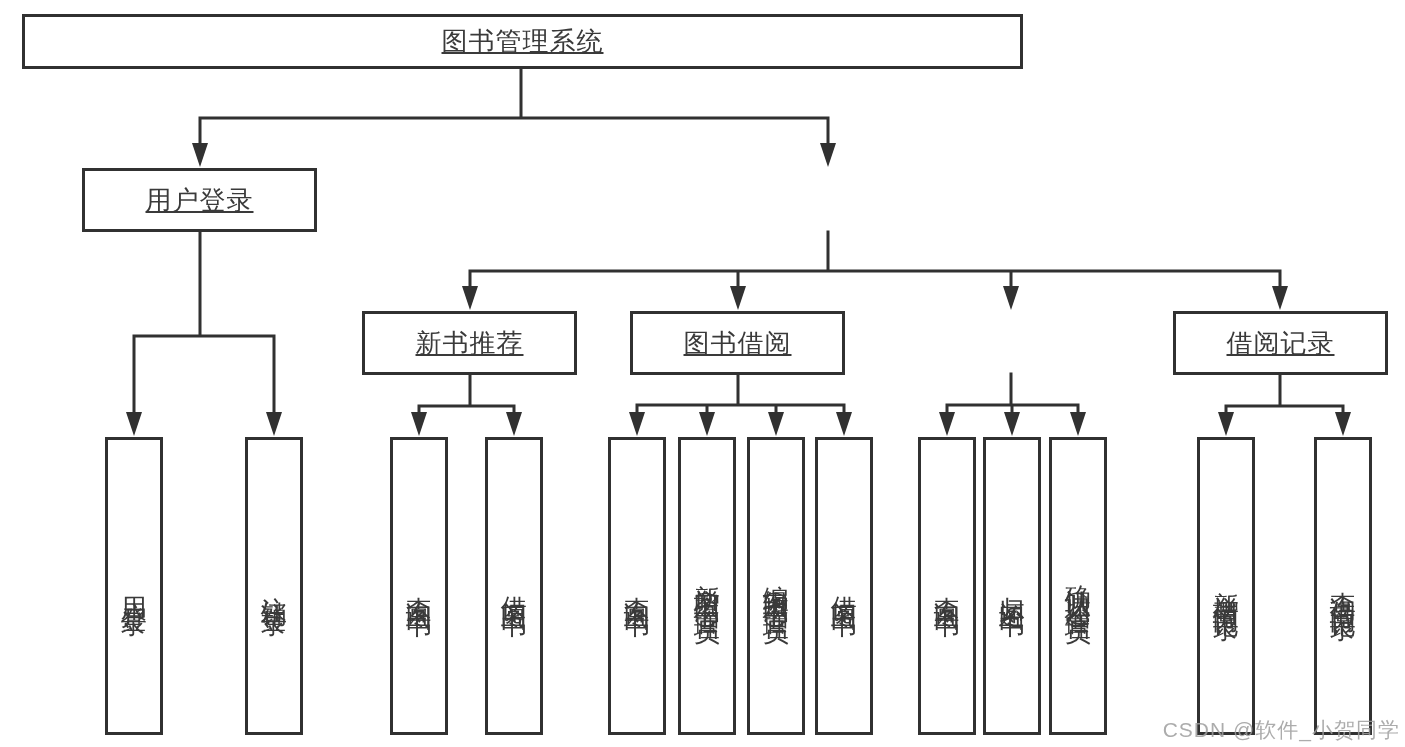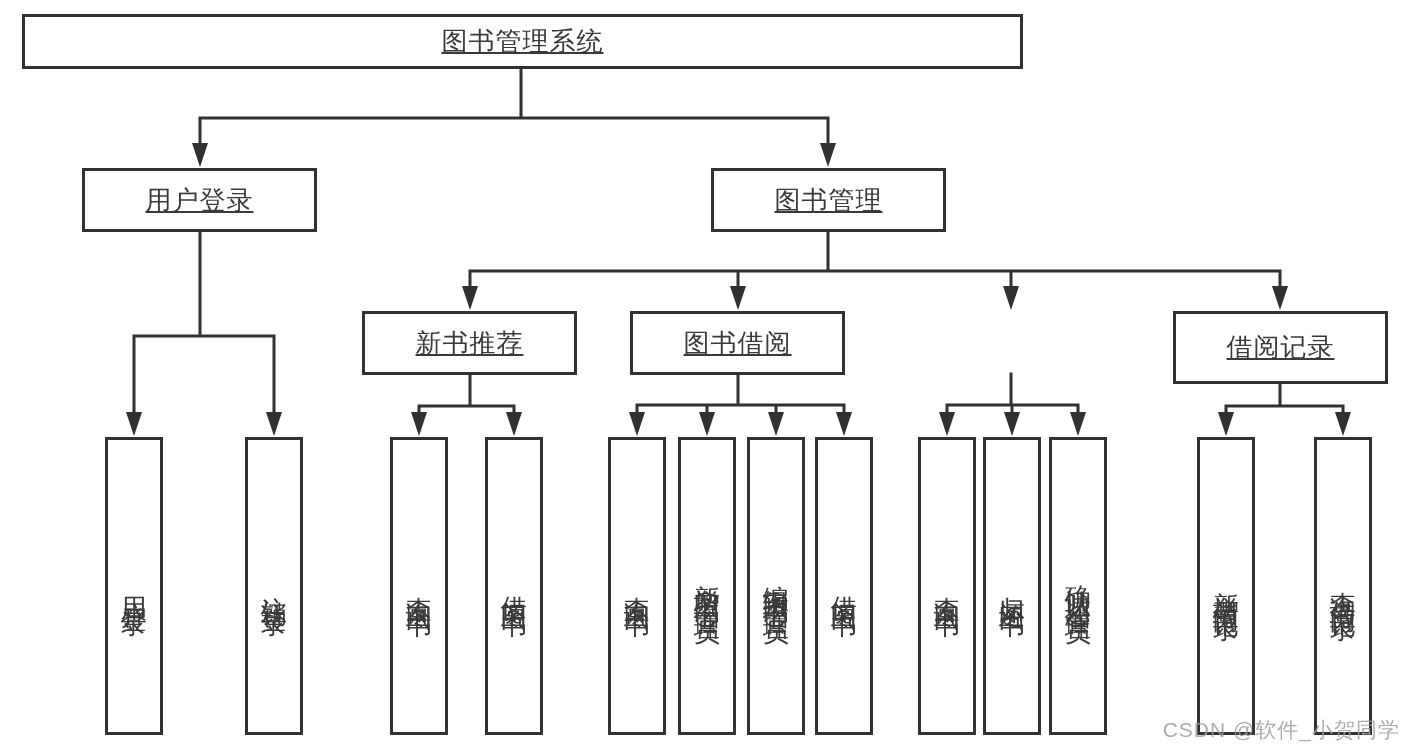--- a/index.html
+++ b/index.html
@@ -83,31 +83,28 @@
       M1335,412 L1351,412 L1343,436 Z"></path>
   </svg>
 
   <div class="node hnode" style="left:22px; top:14px; width:1001px; height:55px;">
     <span>图书管理系统</span>
   </div>
 
   <div class="node hnode" style="left:82px; top:168px; width:235px; height:64px;">
     <span>用户登录</span>
   </div>
-  <div class="node hnode" style="left:711px; top:168px; width:235px; height:64px;">
-    <span>图书管理</span>
-  </div>
 
   <div class="node hnode" style="left:630px; top:311px; width:215px; height:64px;">
     <span>图书借阅</span>
   </div>
   <div class="node hnode" style="left:362px; top:311px; width:215px; height:64px;">
     <span>新书推荐</span>
   </div>
-  <div class="node hnode" style="left:1173px; top:311px; width:215px; height:73px;">
+  <div class="node hnode" style="left:1173px; top:311px; width:215px; height:64px;">
     <span>借阅记录</span>
   </div>
 
   <div class="node vnode" style="left:105px; top:437px; width:58px; height:298px;">
     <span class="vtext">用户登录</span>
   </div>
   <div class="node vnode" style="left:245px; top:437px; width:58px; height:298px;">
     <span class="vtext">注销登录</span>
   </div>
 

